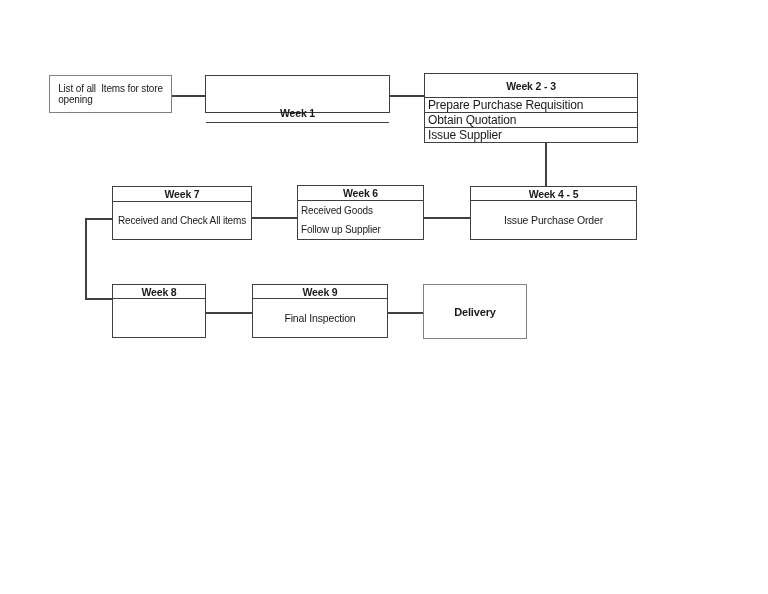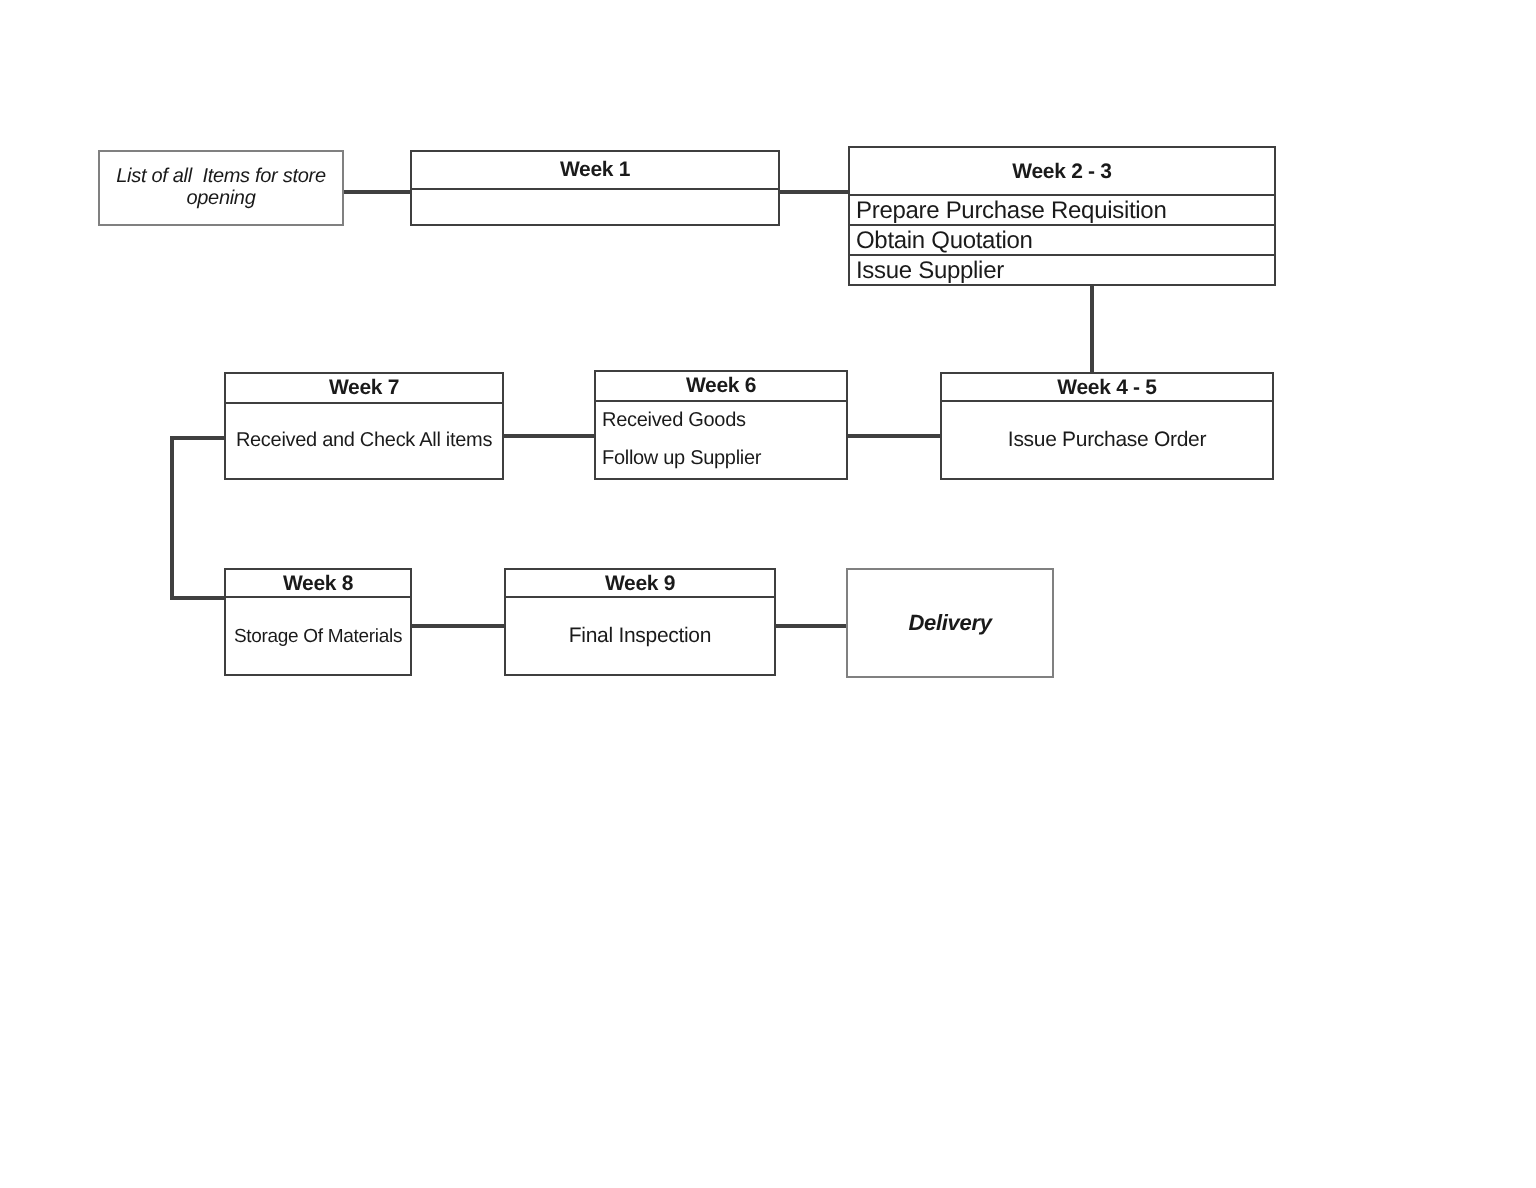--- a/index.html
+++ b/index.html
@@ -58,31 +58,29 @@
   .bline {
     padding: 0 3px;
     font-size: 10px;
     line-height: 17px;
   }
   .stack { flex: 1 1 auto; display: flex; flex-direction: column; justify-content: space-evenly; }
 
   .centerlabel {
     flex: 1 1 auto;
     display: flex; align-items: center; justify-content: center;
-    text-align: center;
     white-space: pre;
-    font-style: italic;
   }
 
   .line { position: absolute; background: #404040; }
 
   
   #n-list    { left: 49px;  top: 75px;  width: 123px; height: 38px; font-size: 10px; }
   #n-week1   { left: 205px; top: 75px;  width: 185px; height: 38px; }
-  #n-week1 .hdr { height: 19px; }
+  #n-week1 .hdr { height: 19px; margin-top: 28px; }
   #n-week23  { left: 424px; top: 73px;  width: 214px; height: 70px; }
   #n-week23 .hdr { height: 24px; }
   #n-week7   { left: 112px; top: 186px; width: 140px; height: 54px; }
   #n-week7 .hdr { height: 15px; }
   #n-week7 .body { font-size: 10px; }
   #n-week6   { left: 297px; top: 185px; width: 127px; height: 55px; }
   #n-week6 .hdr { height: 15px; }
   #n-week45  { left: 470px; top: 186px; width: 167px; height: 54px; }
   #n-week45 .hdr { height: 14px; }
   #n-week8   { left: 112px; top: 284px; width: 94px;  height: 54px; }
@@ -150,21 +148,20 @@
     </div>
   </div>
 
   <div class="box" id="n-week45">
     <div class="hdr">Week 4 - 5</div>
     <div class="body center">Issue Purchase Order</div>
   </div>
 
   <div class="box" id="n-week8">
     <div class="hdr">Week 8</div>
-    <div class="body center">Storage Of Materials</div>
   </div>
 
   <div class="box" id="n-week9">
     <div class="hdr">Week 9</div>
     <div class="body center">Final Inspection</div>
   </div>
 
   <div class="box gray" id="n-delivery">
     <div class="centerlabel">Delivery</div>
   </div>

